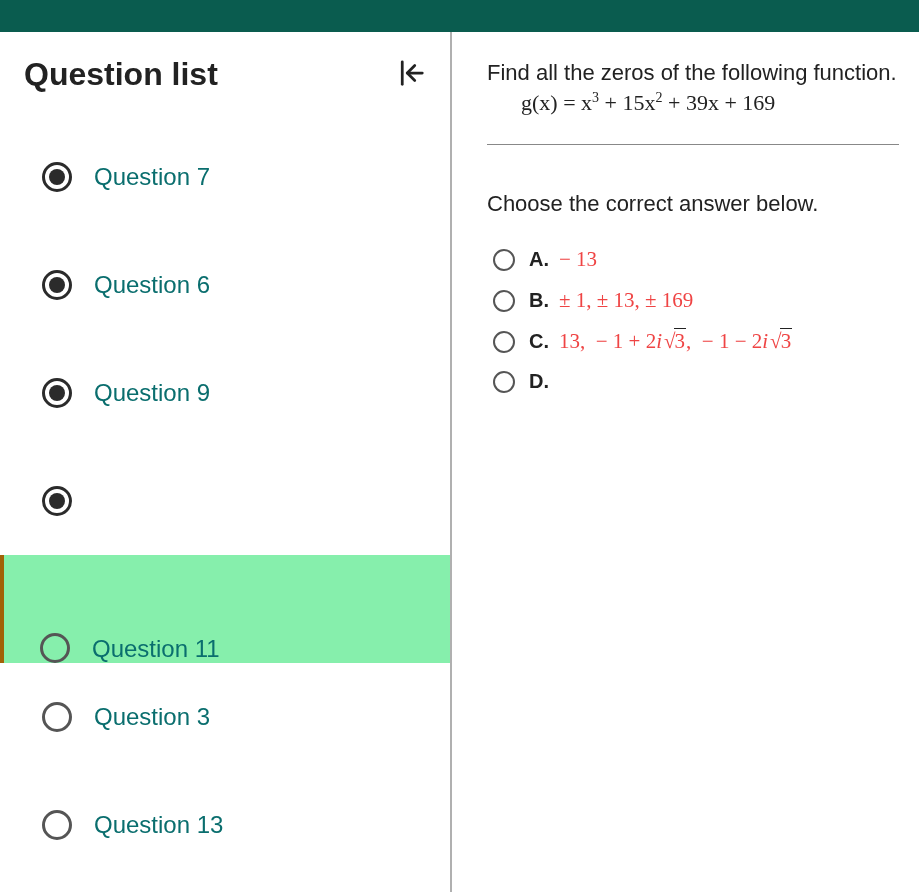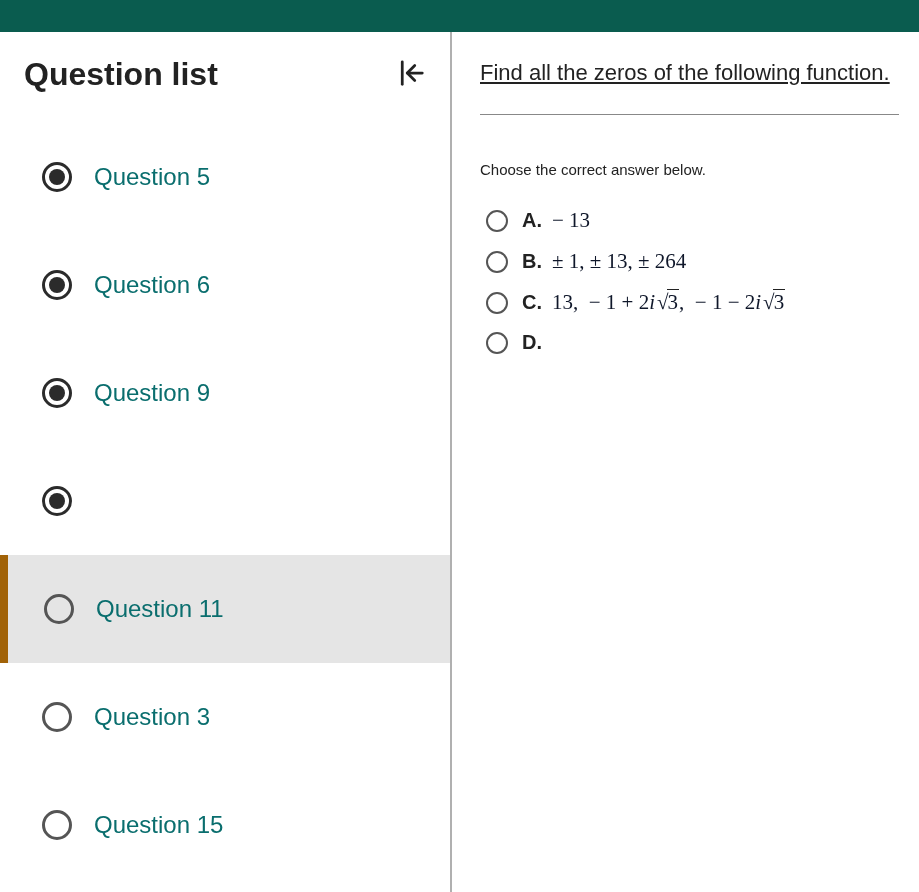--- a/index.html
+++ b/index.html
@@ -10,20 +10,21 @@
     height: 892px;
     overflow: hidden;
   }
   .topbar {
     height: 32px;
     background: #0a5c4f;
   }
   .main {
     display: flex;
     height: calc(100% - 32px);
+    gap: 7px;
   }
   .sidebar {
     width: 452px;
     border-right: 2px solid #b0b0b0;
     background: #fff;
   }
   .sidebar-header {
     display: flex;
     align-items: center;
     justify-content: space-between;
@@ -38,22 +39,23 @@
   .qlist { padding-top: 20px; }
   .qitem {
     display: flex;
     align-items: center;
     height: 108px;
     padding-left: 36px;
     cursor: pointer;
     border-left: 6px solid transparent;
   }
   .qitem.current {
-    background: #e5e5e5;
-    border-left: 8px solid #a16207;
+    background: #86efac;
+    border-left: 4px solid #a16207;
+    align-items: flex-end;
   }
   .qitem .status-icon {
     width: 30px;
     height: 30px;
     margin-right: 22px;
     flex-shrink: 0;
   }
   .status-filled {
     width: 30px; height: 30px; border-radius: 50%;
     border: 3px solid #2b2b2b;
@@ -71,38 +73,37 @@
     font-size: 24px;
     color: #0a6e6e;
   }
   .content {
     flex: 1;
     padding: 28px 20px 20px 28px;
   }
   .prompt {
     font-size: 22px;
     color: #222;
-    margin-bottom: 28px;
-    text-decoration: underline;
+    margin-bottom: 4px;
   }
   .equation {
     font-family: "Times New Roman", Times, serif;
     font-size: 22px;
     color: #222;
     padding-left: 34px;
     margin-bottom: 28px;
   }
   .equation sup { font-size: 14px; vertical-align: super; }
   .divider {
     border: none;
     border-top: 1px solid #888;
     margin-bottom: 46px;
   }
   .instruction {
-    font-size: 15px;
+    font-size: 22px;
     color: #222;
     margin-bottom: 30px;
   }
   .options { padding-left: 6px; }
   .opt {
     display: flex;
     align-items: center;
     margin-bottom: 16px;
     cursor: pointer;
   }
@@ -115,21 +116,21 @@
   .opt-letter {
     font-size: 20px;
     font-weight: bold;
     color: #222;
     width: 30px;
     flex-shrink: 0;
   }
   .opt-text {
     font-family: "Times New Roman", Times, serif;
     font-size: 21px;
-    color: #0f172a;
+    color: #ef4444;
     white-space: nowrap;
   }
   .sqrt {
     display: inline-block;
     position: relative;
     padding-left: 2px;
   }
   .sqrt::before {
     content: "√";
     font-size: 21px;
@@ -157,21 +158,21 @@
           <polyline points="15 6 9 12 15 18"></polyline>
           <line x1="9" y1="12" x2="21" y2="12"></line>
         </svg>
       </div>
     </div>
     <div class="qlist" id="qlist">
         <div class="qitem">
           <div class="status-icon">
             <div class="status-filled"></div>
           </div>
-          <div class="qlabel">Question 5</div>
+          <div class="qlabel">Question 7</div>
         </div>
         <div class="qitem">
           <div class="status-icon">
             <div class="status-filled"></div>
           </div>
           <div class="qlabel">Question 6</div>
         </div>
         <div class="qitem">
           <div class="status-icon">
             <div class="status-filled"></div>
@@ -192,42 +193,45 @@
         <div class="qitem">
           <div class="status-icon">
             <div class="status-empty"></div>
           </div>
           <div class="qlabel">Question 3</div>
         </div>
         <div class="qitem">
           <div class="status-icon">
             <div class="status-empty"></div>
           </div>
-          <div class="qlabel">Question 15</div>
+          <div class="qlabel">Question 13</div>
         </div>
       </div>
   </div>
 
   <div class="content">
     <div class="prompt">Find all the zeros of the following function.</div>
+    <div class="equation">
+      g(x) = x<sup>3</sup> + 15x<sup>2</sup> + 39x + 169
+    </div>
     <hr class="divider">
     <div class="instruction">Choose the correct answer below.</div>
 
     <div class="options">
 
       <div class="opt">
         <div class="opt-radio"></div>
         <div class="opt-letter">A.</div>
         <div class="opt-text">− 13</div>
       </div>
 
       <div class="opt">
         <div class="opt-radio"></div>
         <div class="opt-letter">B.</div>
-        <div class="opt-text">± 1, ± 13, ± 264</div>
+        <div class="opt-text">± 1, ± 13, ± 169</div>
       </div>
 
       <div class="opt">
         <div class="opt-radio"></div>
         <div class="opt-letter">C.</div>
         <div class="opt-text">13,&nbsp; − 1 + 2<span class="ital">i</span><span class="sqrt"><span>3</span></span>,&nbsp; − 1 − 2<span class="ital">i</span><span class="sqrt"><span>3</span></span></div>
       </div>
 
       <div class="opt">
         <div class="opt-radio"></div>

